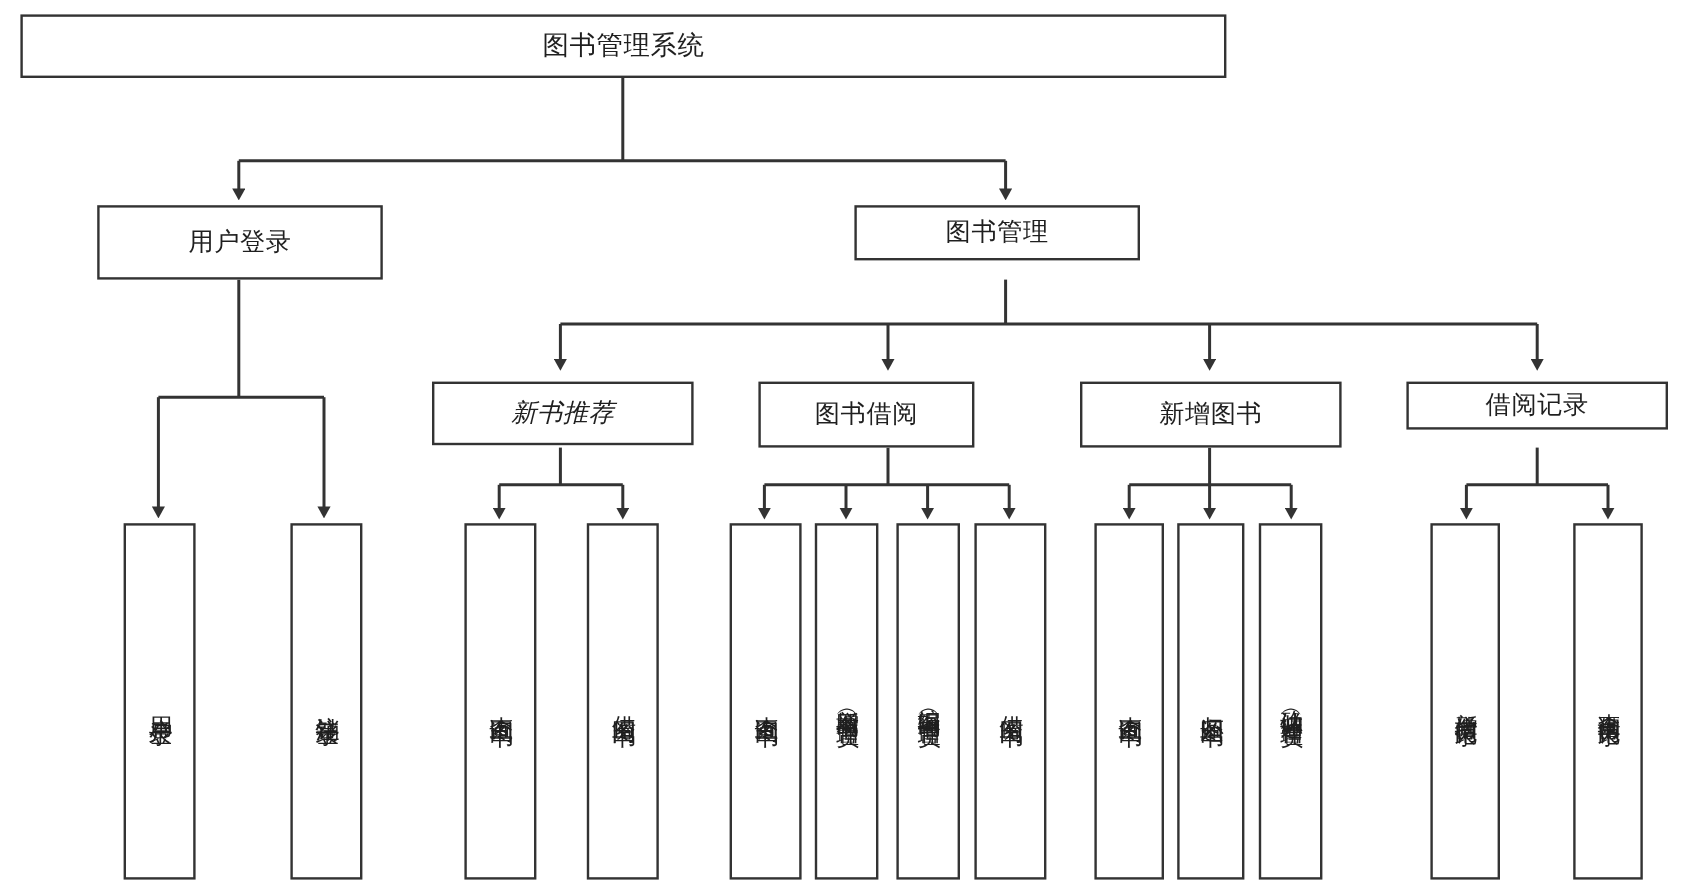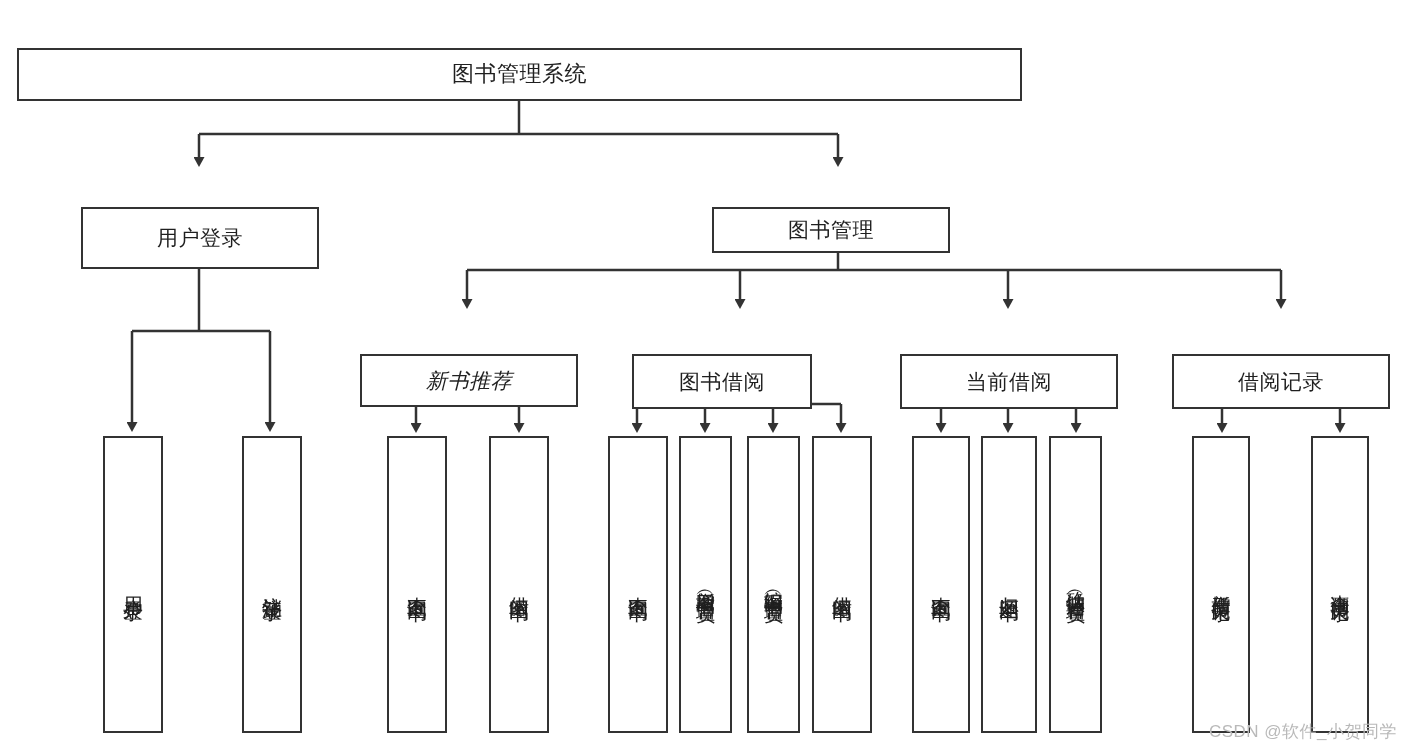--- a/index.html
+++ b/index.html
@@ -34,21 +34,20 @@
     display: flex;
     align-items: center;
     justify-content: center;
     color: #1f1f1f;
     text-align: center;
   }
   .node.horiz {
     font-size: 21px;
     letter-spacing: 0.5px;
     line-height: 1.2;
-    margin-top: 36px;
   }
   .node.root {
     font-size: 22px;
   }
   .node.leaf {
     font-size: 20px;
     padding: 6px 0;
   }
   .node.leaf .vtext {
     writing-mode: vertical-rl;
@@ -137,24 +136,24 @@
 
   <div class="node horiz" style="left:360px; top:318px; width:218px; height:53px;font-style:italic;">
     <span>新书推荐</span>
   </div>
 
   <div class="node horiz" style="left:632px; top:318px; width:180px; height:55px;">
     <span>图书借阅</span>
   </div>
 
   <div class="node horiz" style="left:900px; top:318px; width:218px; height:55px;">
-    <span>当前借阅</span>
-  </div>
-
-  <div class="node horiz" style="left:1172px; top:318px; width:218px; height:55px;">
+    <span>新增图书</span>
+  </div>
+
+  <div class="node horiz" style="left:1172px; top:318px; width:218px; height:40px;">
     <span>借阅记录</span>
   </div>
 
   <div class="node leaf" style="left:103px; top:436px; width:60px; height:297px;">
     <span class="vtext">用户登录</span>
   </div>
 
   <div class="node leaf" style="left:242px; top:436px; width:60px; height:297px;">
     <span class="vtext">注销登录</span>
   </div>
@@ -196,15 +195,14 @@
   </div>
 
   <div class="node leaf" style="left:1192px; top:436px; width:58px; height:297px; font-size:19px;">
     <span class="vtext">新增借阅记录</span>
   </div>
 
   <div class="node leaf" style="left:1311px; top:436px; width:58px; height:297px; font-size:19px;">
     <span class="vtext">查询借阅记录</span>
   </div>
 
-  <div class="watermark">CSDN @软件_小贺同学</div>
 
 </div>
 
 </body></html>

